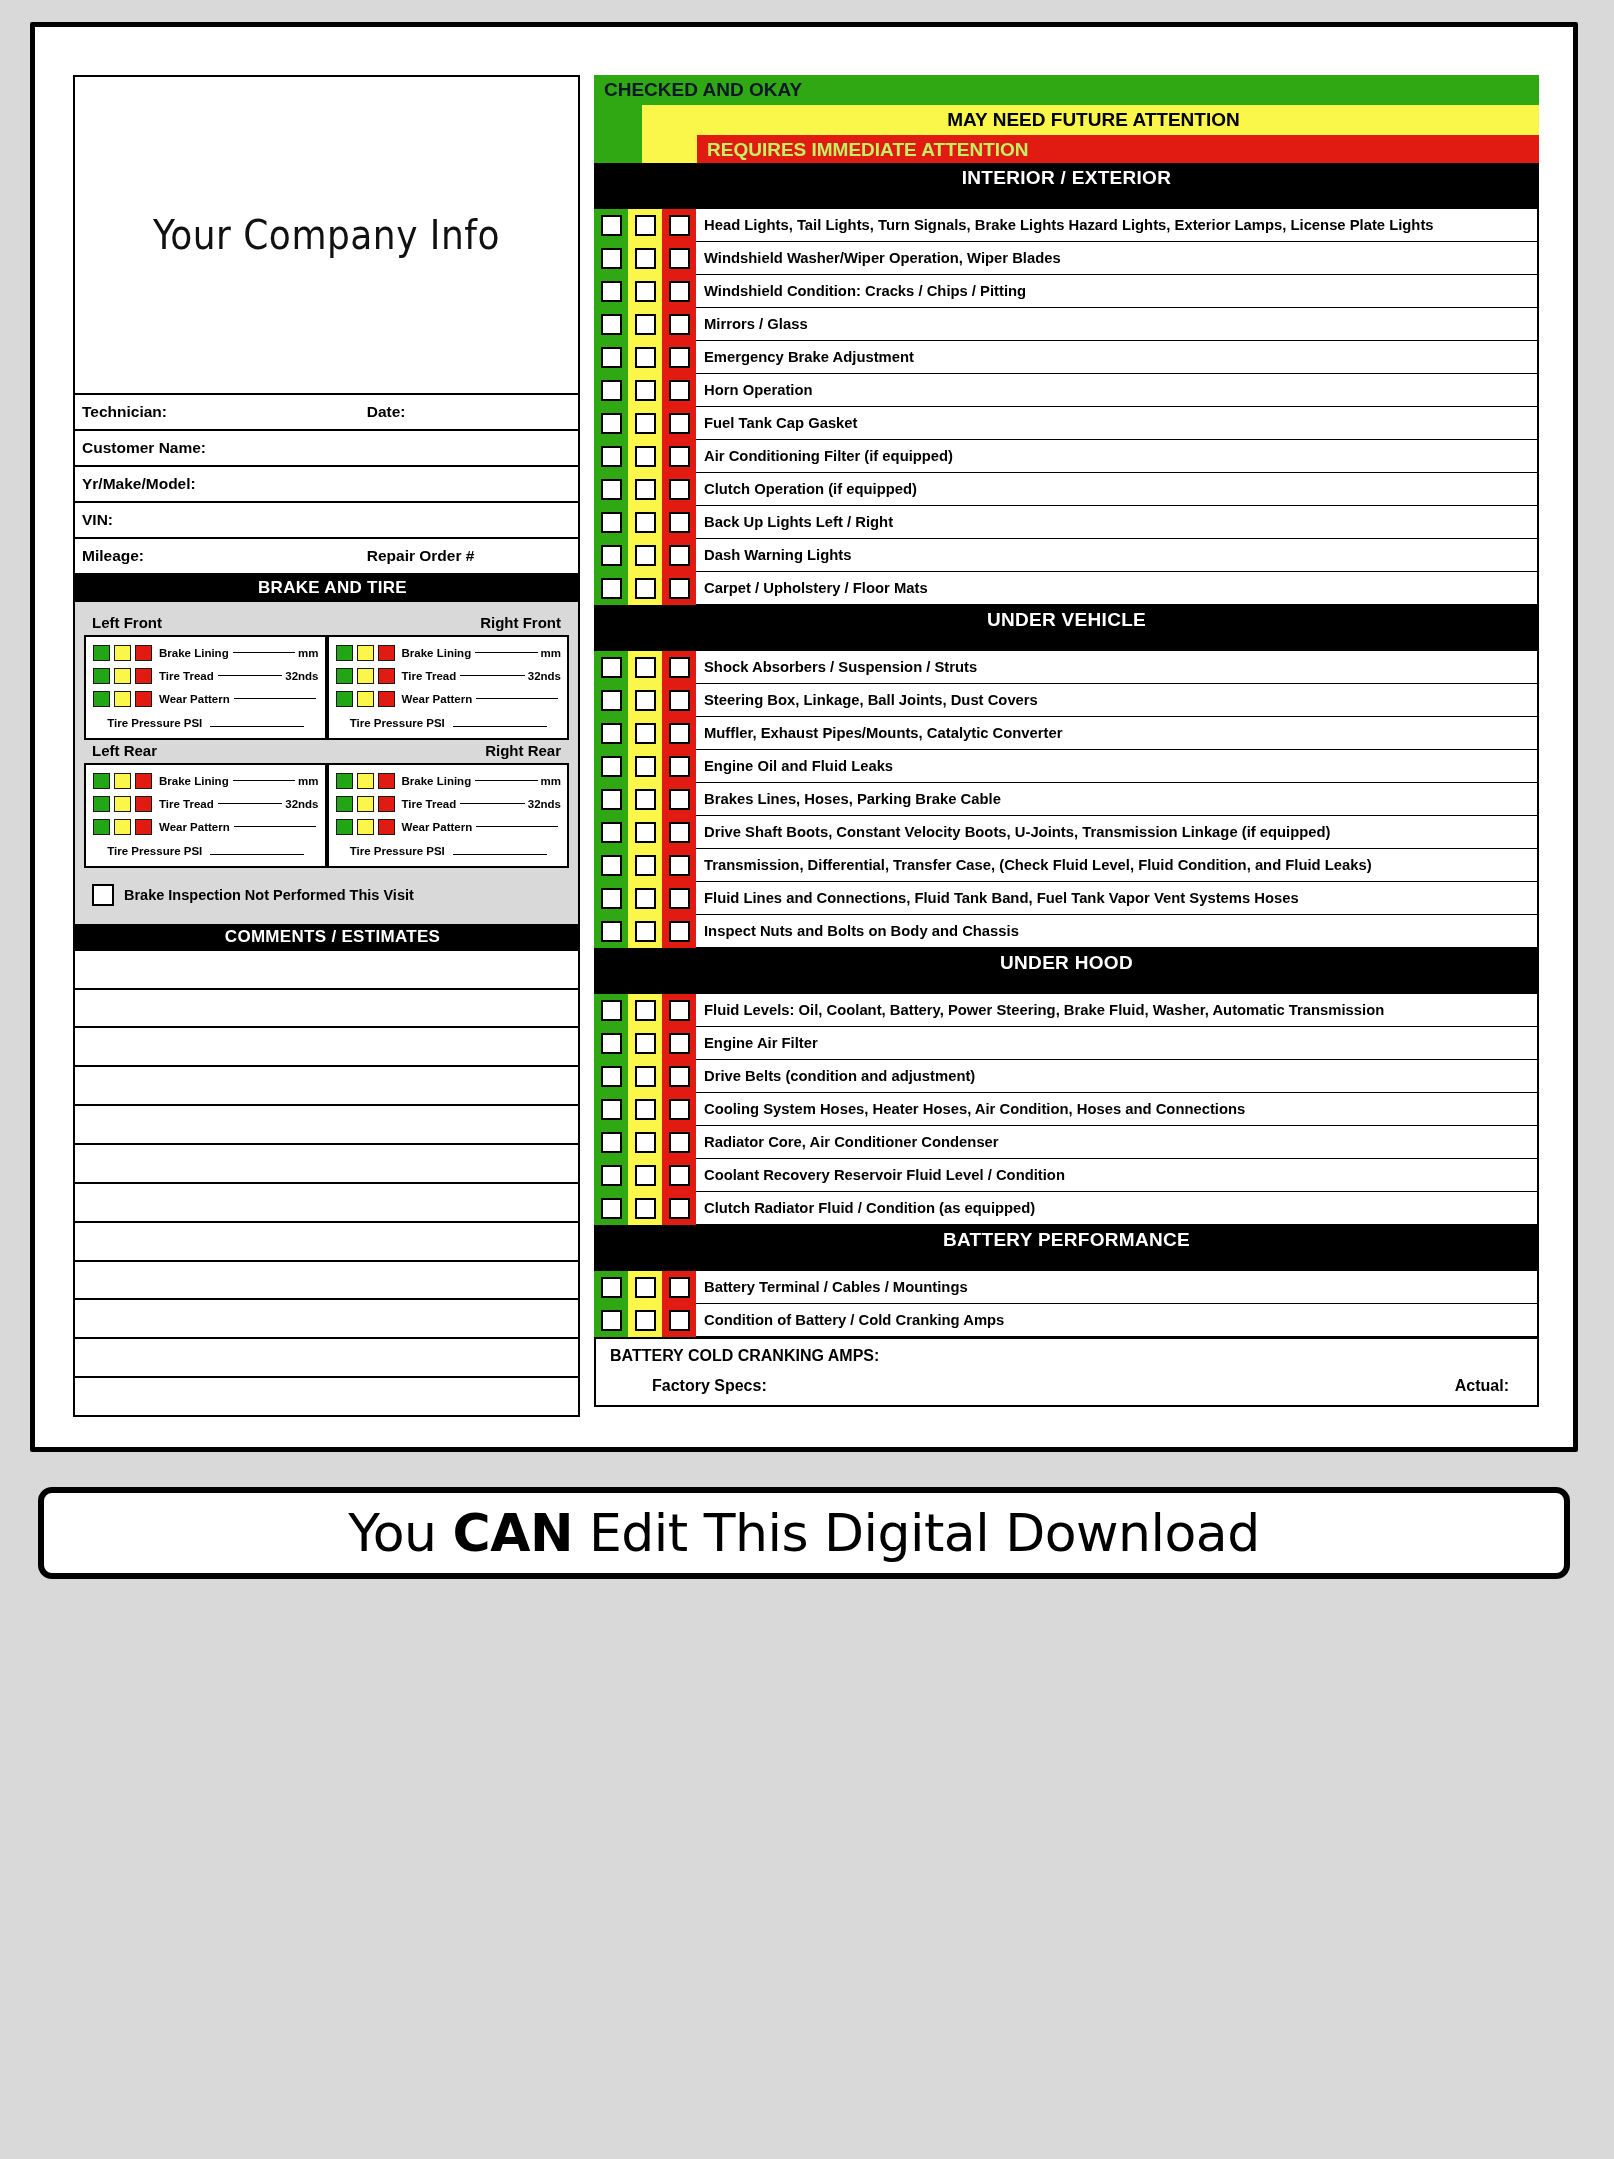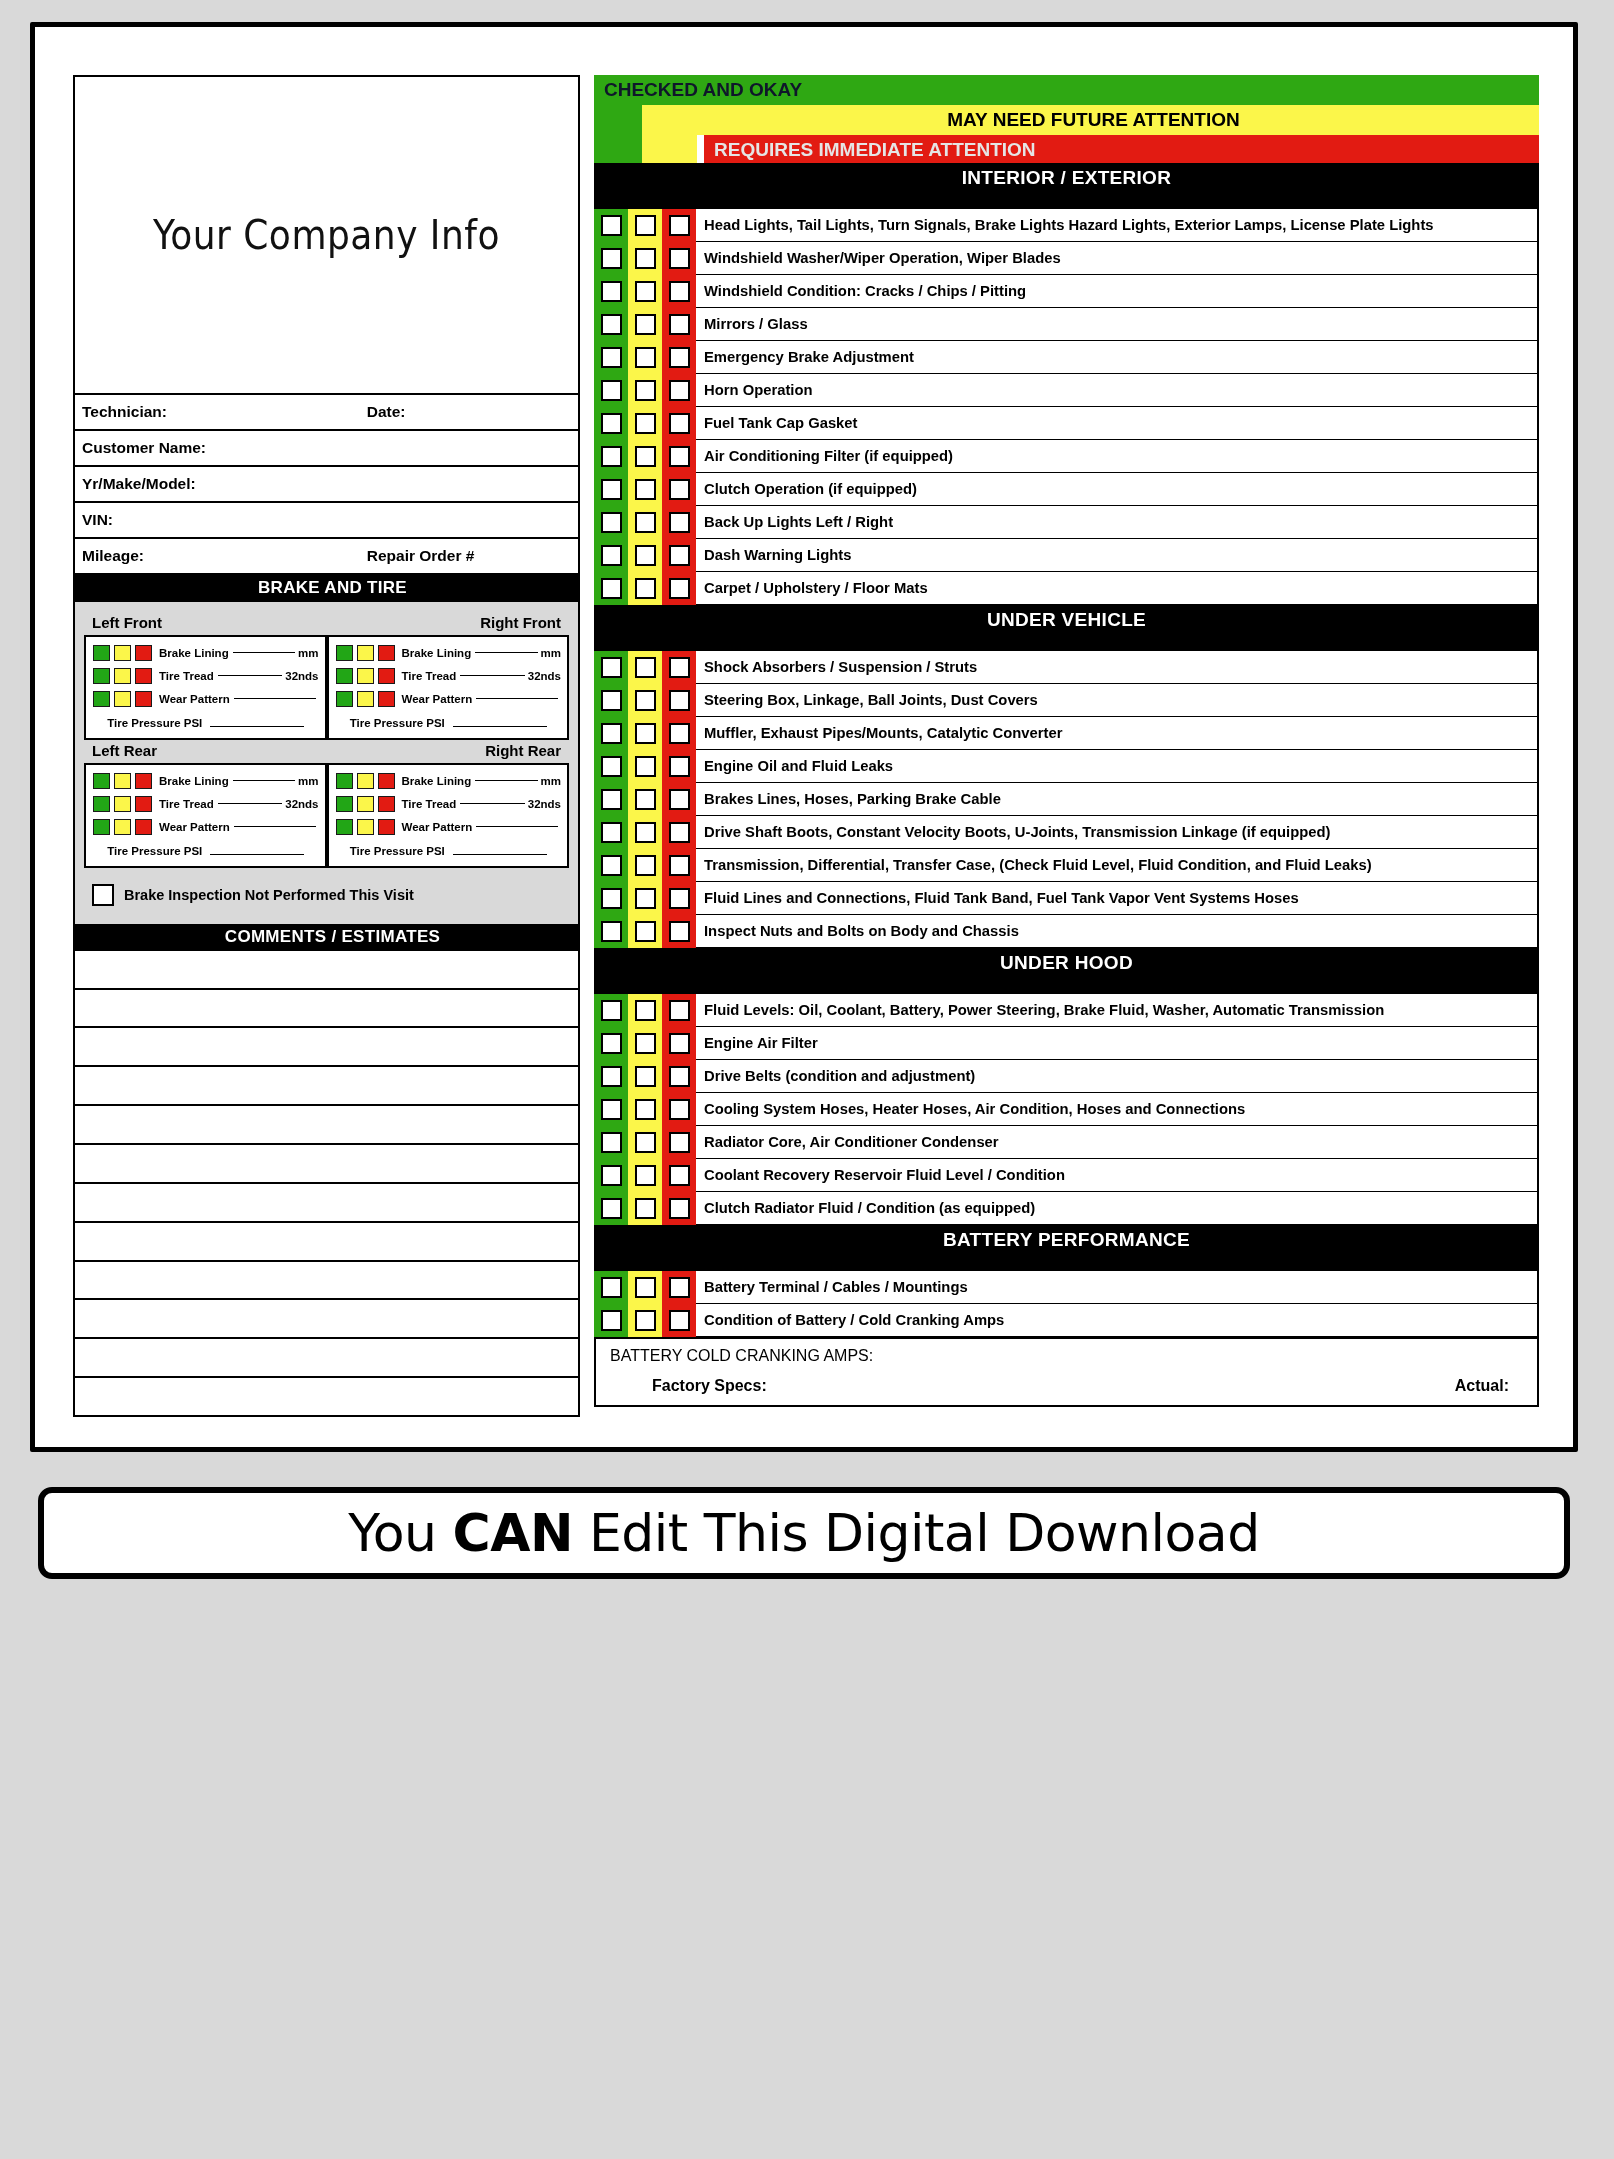--- a/index.html
+++ b/index.html
@@ -189,21 +189,21 @@
     height: 30px;
     line-height: 30px;
     font-weight: bold;
     font-size: 19px;
     white-space: nowrap;
     padding-right: 4px;
     text-align: right;
   }
   .leg1 { left: 0;   top: 0;  right: 0; background: #2fa813; color: #0f172a; text-align: left; padding-left: 10px; }
   .leg2 { left: 48px; top: 30px; right: 0; background: #fbf64a; color: #000; text-align: center; padding-left: 10px;}
-  .leg3 { left: 110px; top: 60px; right: 0; background: #e21b12; color: #e5e5e5; text-align: left; padding-left: 10px;}
+  .leg3 { left: 103px; top: 60px; right: 0; background: #e21b12; color: #bef264; text-align: left; padding-left: 10px;}
   .leg-fill-g { position:absolute; left:0; top:30px; width:48px; height:58px; background:#2fa813; }
   .leg-fill-y { position:absolute; left:48px; top:60px; width:55px; height:28px; background:#fbf64a; }
 
   .sec-bar {
     position: relative;
     height: 46px;
     background: #000;
     color: #fff;
     font-weight: bold;
     font-size: 19px;
@@ -247,21 +247,21 @@
     border-right: 2px solid #000;
     border-top: 0;
   }
   .battery-foot {
     border: 2px solid #000;
     padding: 8px 0 10px 0;
     background:#fff;
   }
   .bf-line1 {
     font-size: 16px;
-    font-weight: normal;
+    font-weight: bold;
     padding-left: 14px;
     margin-bottom: 12px;
   }
   .bf-line2 {
     display: flex;
     font-size: 16px;
     font-weight: bold;
     padding: 0 28px 0 56px;
     justify-content: space-between;
   }

